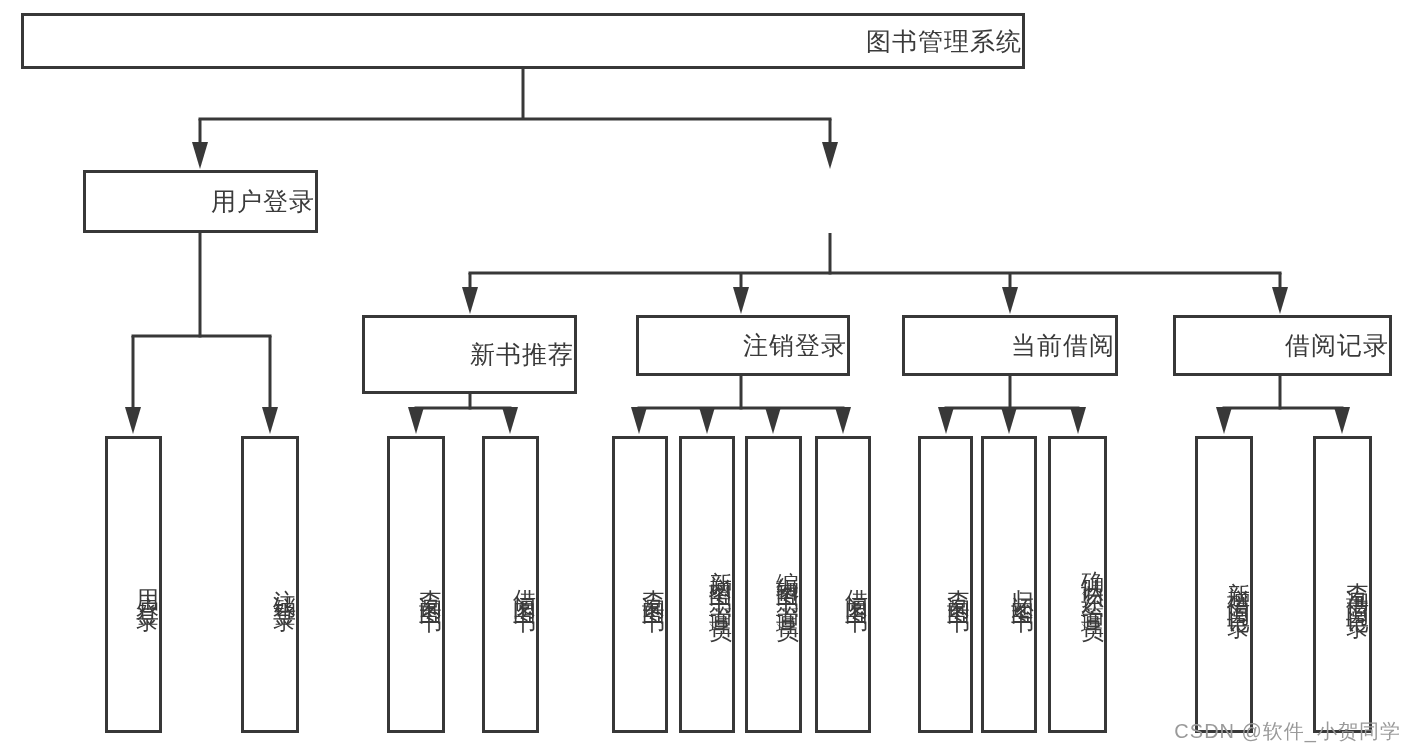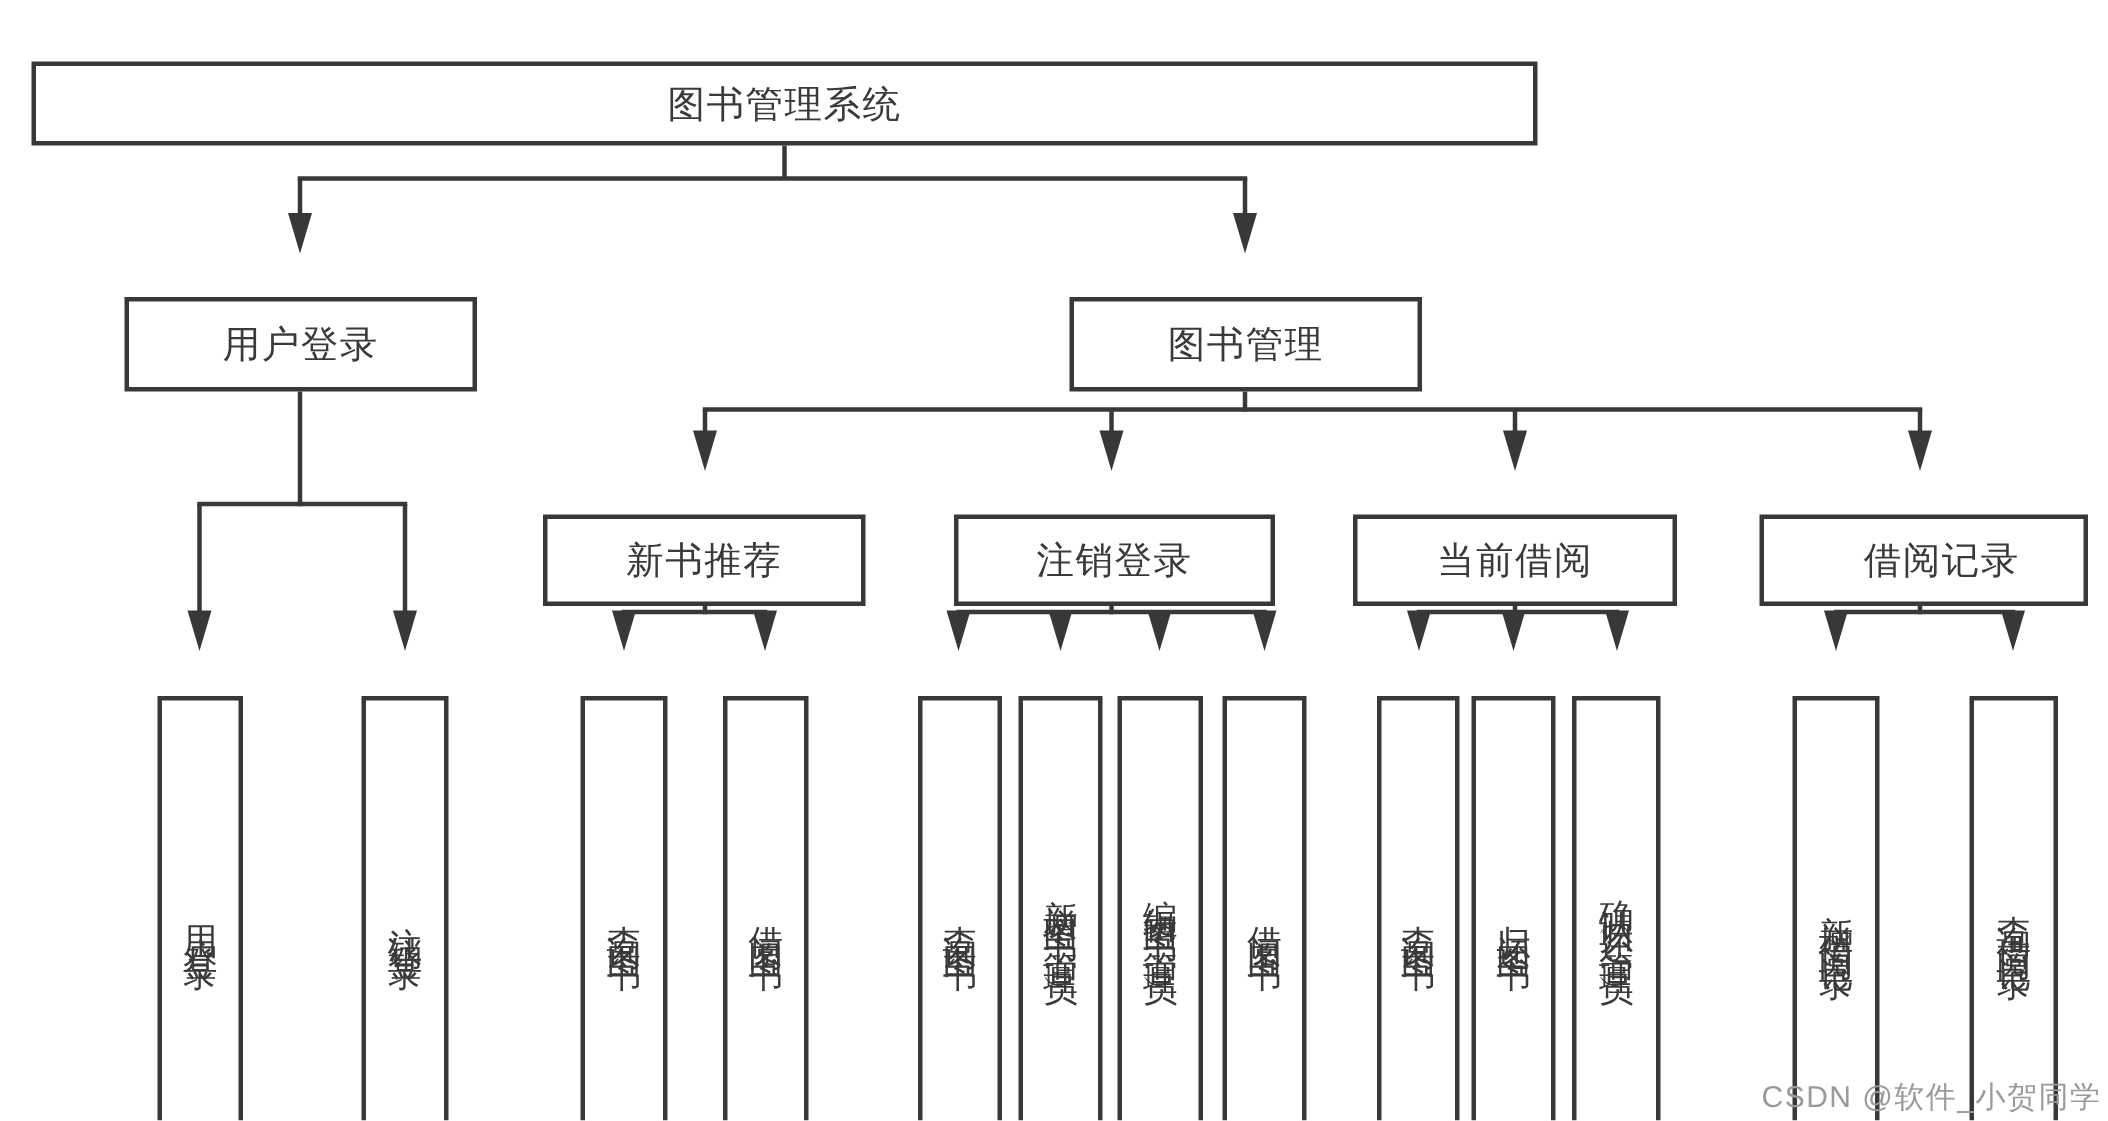--- a/index.html
+++ b/index.html
@@ -26,23 +26,22 @@
     width: 1405px; height: 747px;
     pointer-events: none;
   }
 
   .box {
     position: absolute;
     border: 3px solid var(--line);
     background: #fff;
     display: flex;
     align-items: center;
-    justify-content: center;
+    justify-content: flex-end;
     color: var(--text);
-    margin-top: 28px;
   }
   .box.h span {
     font-size: 25px;
     letter-spacing: 1px;
     white-space: nowrap;
   }
   .box.v span {
     writing-mode: vertical-rl;
     text-orientation: mixed;
     font-size: 23px;
@@ -126,25 +125,22 @@
     </g>
   </svg>
 
   <div class="box h" style="left:21px; top:13px; width:1004px; height:56px;">
     <span>图书管理系统</span>
   </div>
 
   <div class="box h" style="left:83px; top:170px; width:235px; height:63px;">
     <span>用户登录</span>
   </div>
-  <div class="box h" style="left:713px; top:170px; width:235px; height:63px;">
-    <span>图书管理</span>
-  </div>
 
-  <div class="box h" style="left:362px; top:315px; width:215px; height:61px;">
+  <div class="box h" style="left:362px; top:315px; width:215px; height:79px;">
     <span>新书推荐</span>
   </div>
   <div class="box h" style="left:636px; top:315px; width:214px; height:61px;">
     <span>注销登录</span>
   </div>
   <div class="box h" style="left:902px; top:315px; width:216px; height:61px;">
     <span>当前借阅</span>
   </div>
   <div class="box h" style="left:1173px; top:315px; width:219px; height:61px;padding-left:24px;">
     <span>借阅记录</span>

